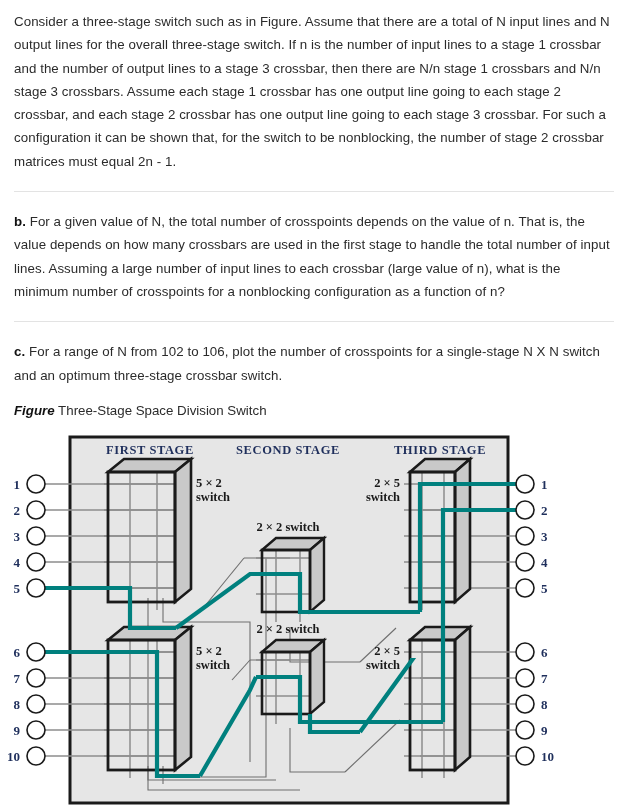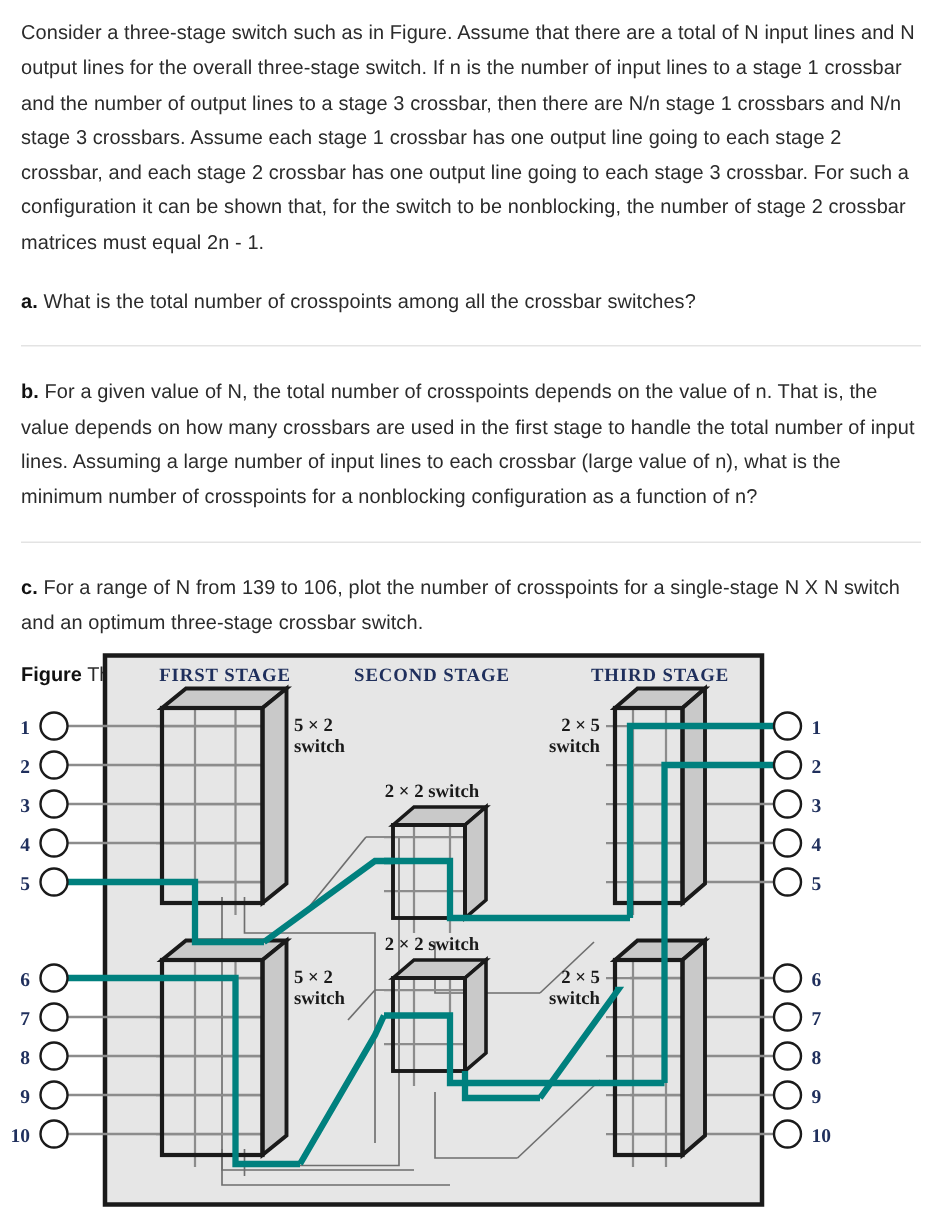--- a/index.html
+++ b/index.html
@@ -31,56 +31,52 @@
     border: 0;
     margin: 18px 0 18px 0;
   }
   .sec-a { margin-top: 16px; }
   .fig-caption {
     font-size: 13.3px;
     line-height: 20px;
     color: #2b2b2b;
     margin: 14px 0 6px 0;
   }
-  .fig-caption b { font-weight: 700; color: #111; }
+  .fig-caption b { font-weight: 700; color: #111; font-style: italic; }
 
   
   .figure-wrap {
     position: absolute;
     left: 0; top: 432px;
     width: 628px; height: 377px;
   }
   .fig-svg { display: block; }
 </style>
 </head>
 <body>
 
 <div class="page">
 
   <div class="prose">
 
     <p class="para">Consider a three-stage switch such as in Figure. Assume that there are a total of N input lines and N output lines for the overall three-stage switch. If n is the number of input lines to a stage 1 crossbar and the number of output lines to a stage 3 crossbar, then there are N/n stage 1 crossbars and N/n stage 3 crossbars. Assume each stage 1 crossbar has one output line going to each stage 2 crossbar, and each stage 2 crossbar has one output line going to each stage 3 crossbar. For such a configuration it can be shown that, for the switch to be nonblocking, the number of stage 2 crossbar matrices must equal 2n - 1.</p>
 
-    <p class="para sec-a">
-      <b>a.</b>
-      <span>What is the total number of crosspoints among all the crossbar switches?</span>
-    </p>
 
     <hr class="divider">
 
     <p class="para">
       <b>b.</b>
       <span>For a given value of N, the total number of crosspoints depends on the value of n. That is, the value depends on how many crossbars are used in the first stage to handle the total number of input lines. Assuming a large number of input lines to each crossbar (large value of n), what is the minimum number of crosspoints for a nonblocking configuration as a function of n?</span>
     </p>
 
     <hr class="divider">
 
     <p class="para">
       <b>c.</b>
-      <span>For a range of N from 139 to 106, plot the number of crosspoints for a single-stage N X N switch and an optimum three-stage crossbar switch.</span>
+      <span>For a range of N from 102 to 106, plot the number of crosspoints for a single-stage N X N switch and an optimum three-stage crossbar switch.</span>
     </p>
 
     <p class="fig-caption">
       <b>Figure</b>
       <span>Three-Stage Space Division Switch</span>
     </p>
 
   </div>
 
   <div class="figure-wrap">

